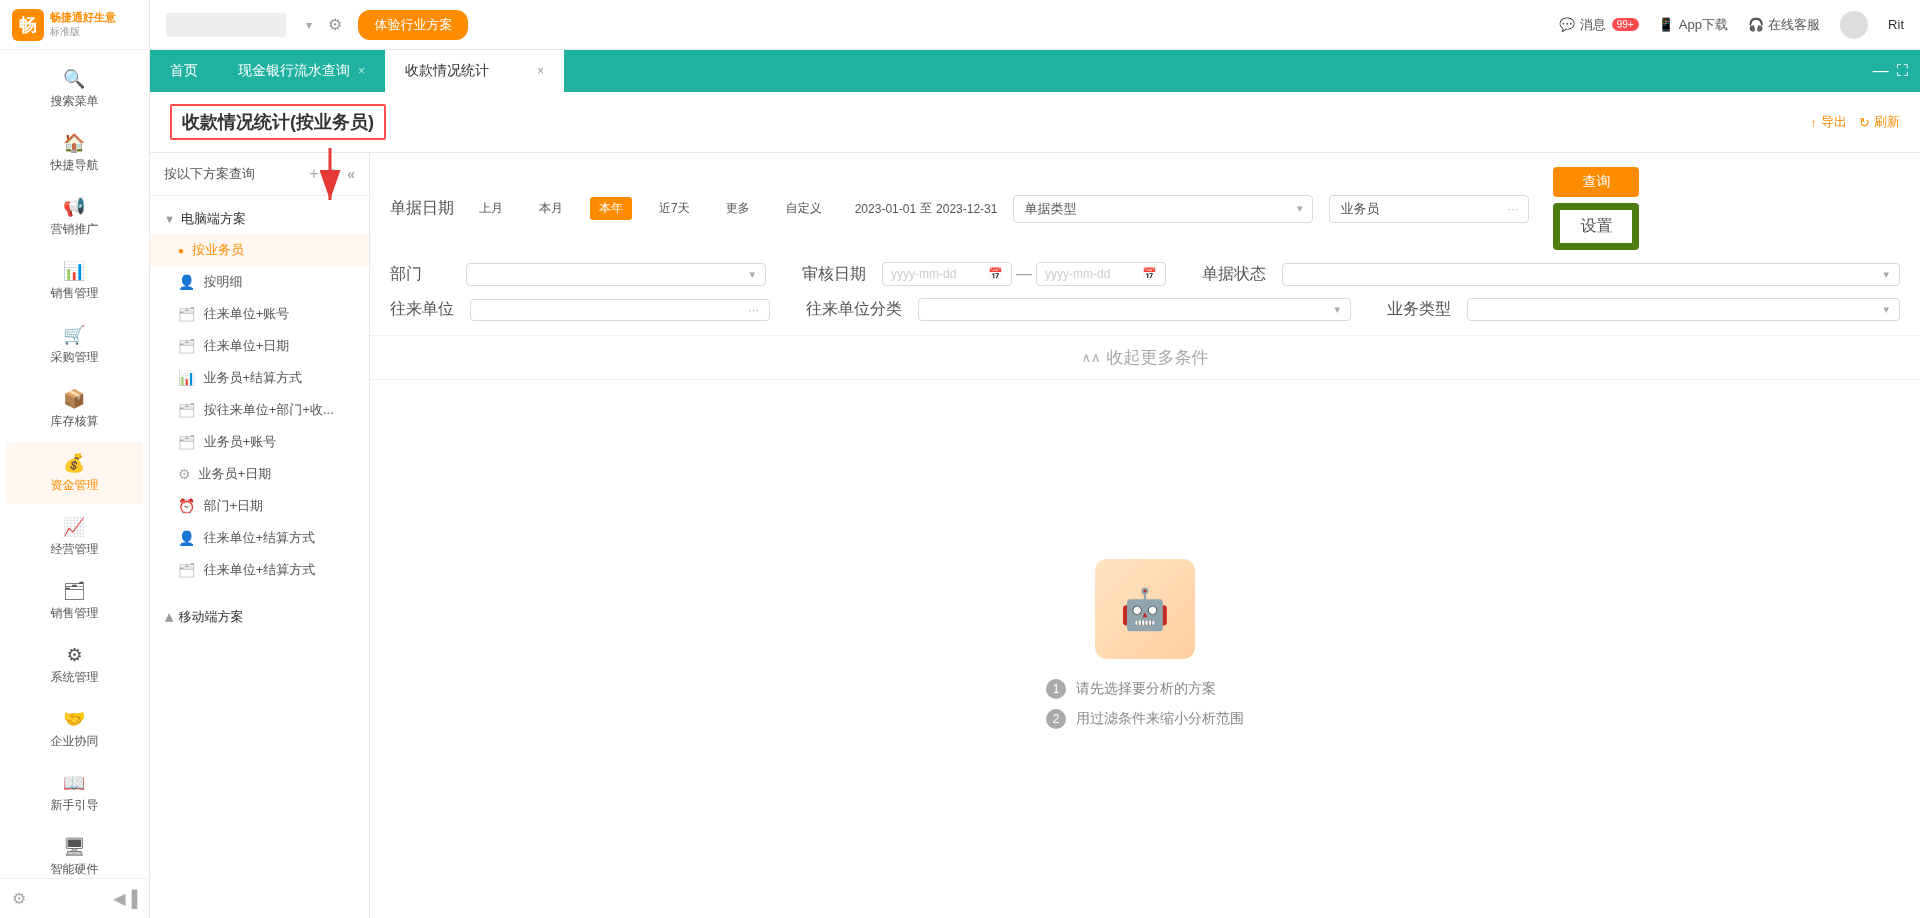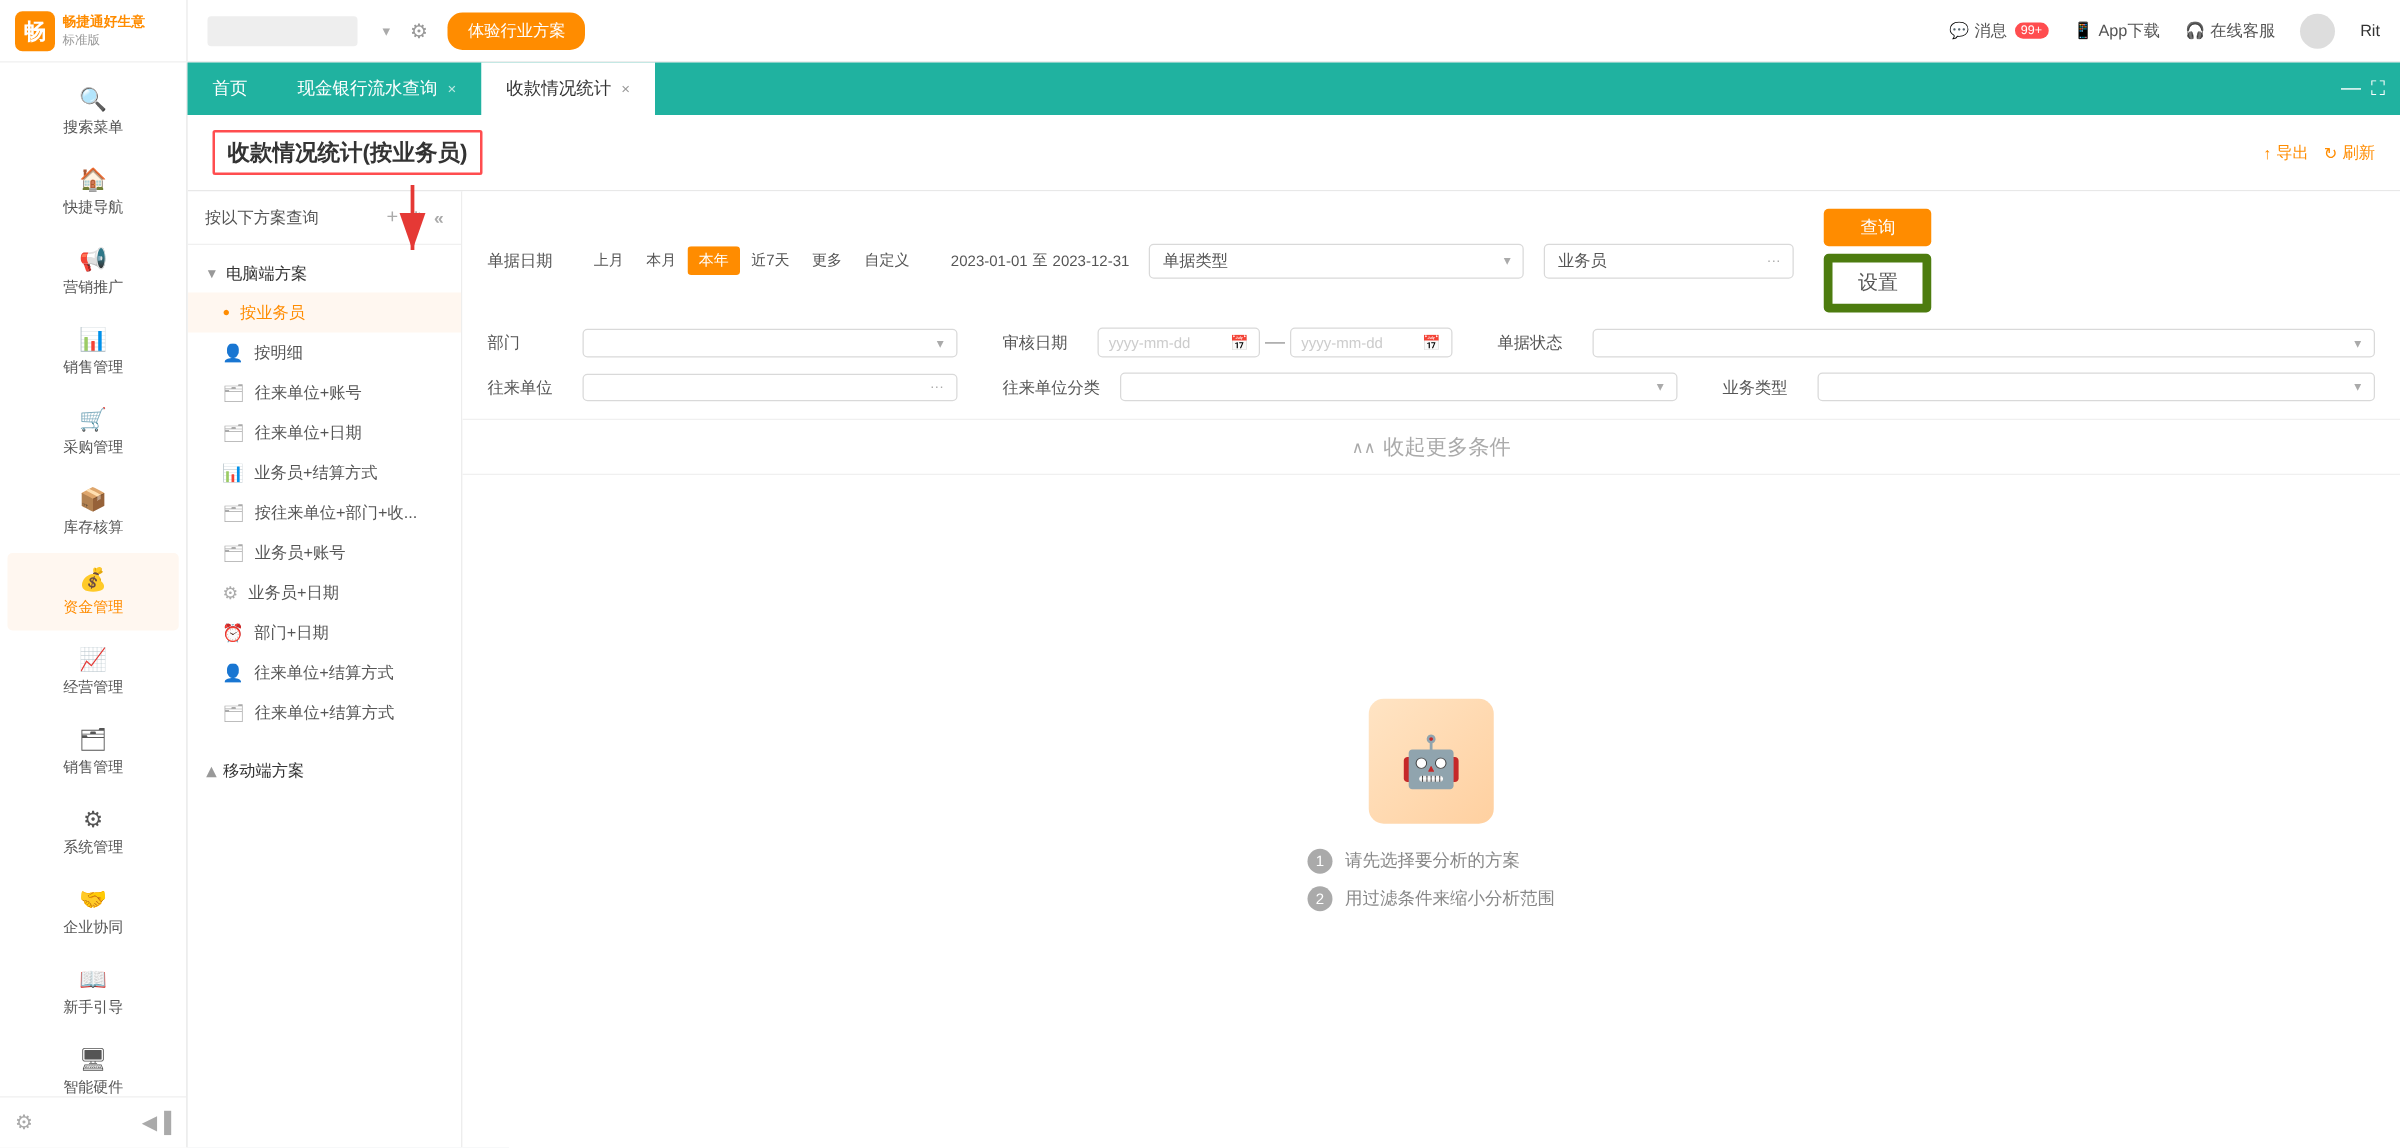--- a/index.html
+++ b/index.html
@@ -76,21 +76,21 @@
       background: #20b2a0;
       display: flex; align-items: center; padding: 0 0;
       position: relative;
     }
     .tab-item {
       display: flex; align-items: center; padding: 0 20px; height: 42px;
       color: #fff; font-size: 14px; cursor: pointer; position: relative;
       white-space: nowrap;
     }
     .tab-item.home { background: transparent; }
-    .tab-item.active-tab { background: #fff; color: #333; }
+    .tab-item.active-tab { background: #fff; color: #333; gap: 40px; }
     .tab-close {
       margin-left: 8px; font-size: 12px; color: rgba(255,255,255,0.7);
       cursor: pointer;
     }
     .tab-item.active-tab .tab-close { color: #999; }
     .tab-bar-right {
       margin-left: auto; display: flex; align-items: center; gap: 8px;
       padding-right: 12px;
     }
     .tab-bar-icon { color: #fff; font-size: 16px; cursor: pointer; }
@@ -158,22 +158,22 @@
     
     .filter-area {
       background: #fff;
       padding: 14px 20px;
       border-bottom: 1px solid #f0f0f0;
     }
     .filter-row {
       display: flex; align-items: center; gap: 16px; margin-bottom: 12px;
     }
     .filter-row:last-child { margin-bottom: 0; }
-    .filter-label { font-size: 13px; color: #555; white-space: nowrap; min-width: 60px; }
-    .date-tabs { display: flex; gap: 0; align-items: flex-start; margin-right: 8px; }
+    .filter-label { font-size: 16px; color: #555; white-space: nowrap; min-width: 60px; }
+    .date-tabs { display: flex; gap: 18px; align-items: flex-start; margin-right: 8px; }
     .date-tab {
       padding: 2px 8px; font-size: 12px; cursor: pointer;
       color: #555; border: 1px solid transparent;
     }
     .date-tab.active {
       background: #ff8c00; color: #fff; border-radius: 3px;
     }
     .date-range { display: flex; align-items: center; font-size: 12px; color: #555; gap: 4px; }
     .filter-select {
       display: flex; align-items: center; justify-content: space-between;

